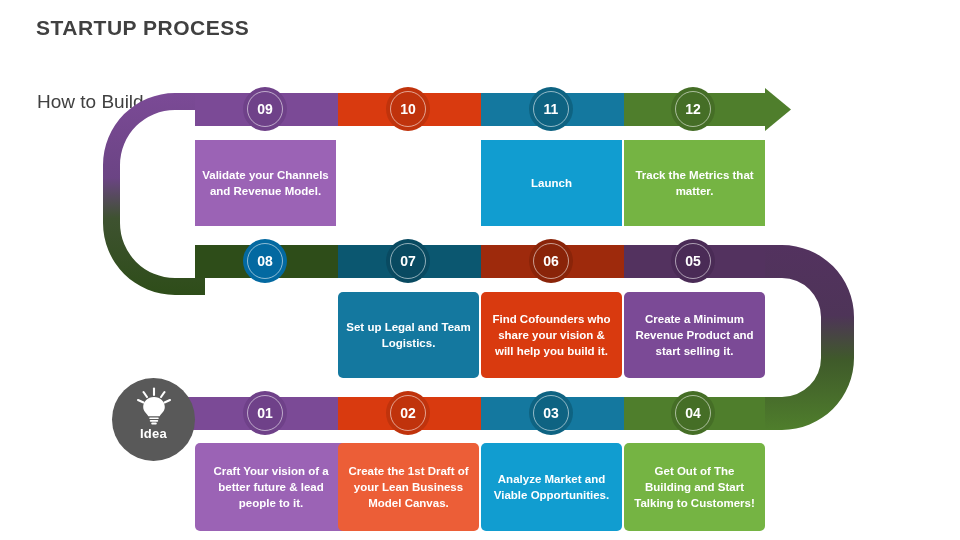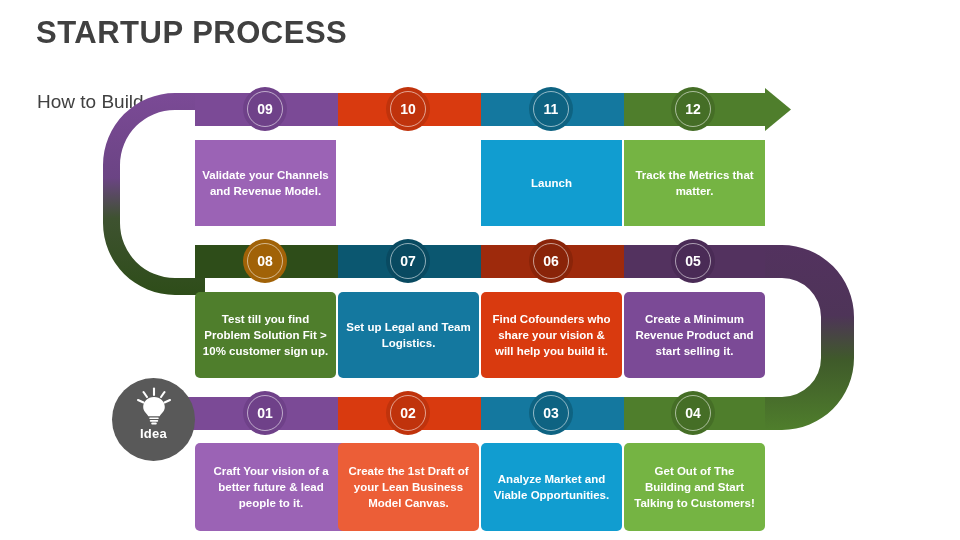--- a/index.html
+++ b/index.html
@@ -6,21 +6,21 @@
   body{
     width:960px;height:540px;background:#ffffff;
     font-family:"Liberation Sans", sans-serif;
     overflow:hidden;position:relative;
   }
   #stage{position:absolute;left:0;top:0;width:960px;height:540px;}
 
   
   .title{
     position:absolute;left:36px;top:17px;
-    font-size:31px;font-weight:bold;letter-spacing:.5px;
+    font-size:21px;font-weight:bold;letter-spacing:.5px;
     color:#404040;line-height:1;white-space:nowrap;
   }
   .subtitle{
     position:absolute;left:37px;top:60px;
     font-size:19px;font-weight:normal;color:#404040;
     line-height:1;white-space:nowrap;margin-top:32px;
   }
 
   
   #ribbon{position:absolute;left:0;top:0;width:960px;height:540px;}
@@ -142,21 +142,21 @@
   </div>
   <div class="badge" style="left:529px;top:87px;background:#0E6382;">
     <span class="ring"></span>
     <span class="num">11</span>
   </div>
   <div class="badge" style="left:671px;top:87px;background:#456E26;">
     <span class="ring"></span>
     <span class="num">12</span>
   </div>
 
-  <div class="badge" style="left:243px;top:239px;background:#a16207;">
+  <div class="badge" style="left:243px;top:239px;background:#0369a1;">
     <span class="ring"></span>
     <span class="num">08</span>
   </div>
   <div class="badge" style="left:386px;top:239px;background:#094A61;">
     <span class="ring"></span>
     <span class="num">07</span>
   </div>
   <div class="badge" style="left:529px;top:239px;background:#8A2409;">
     <span class="ring"></span>
     <span class="num">06</span>
@@ -180,21 +180,20 @@
   </div>
   <div class="badge" style="left:671px;top:391px;background:#456E26;align-items:center;">
     <span class="ring"></span>
     <span class="num">04</span>
   </div>
 
   <div class="card" style="left:195px;top:140px;width:141px;height:86px;background:#9B63B5;">Validate your Channels and Revenue Model.</div>
   <div class="card" style="left:481px;top:140px;width:141px;height:86px;background:#119DD0;">Launch</div>
   <div class="card" style="left:624px;top:140px;width:141px;height:86px;background:#75B443;">Track the Metrics that matter.</div>
 
-  <div class="card rounded" style="left:195px;top:292px;width:141px;height:86px;background:#4F7E2C;">Test till you find Problem Solution Fit &gt; 10% customer sign up.</div>
   <div class="card rounded" style="left:338px;top:292px;width:141px;height:86px;background:#14789F;">Set up Legal and Team Logistics.</div>
   <div class="card rounded" style="left:481px;top:292px;width:141px;height:86px;background:#D93A0F;">Find Cofounders who share your vision &amp; will help you build it.</div>
   <div class="card rounded" style="left:624px;top:292px;width:141px;height:86px;background:#7B4A96;">Create a Minimum Revenue Product and start selling it.</div>
 
   <div class="card rounded" style="left:195px;top:443px;width:152px;height:88px;background:#9B63B5;">Craft Your vision of a better future &amp; lead people to it.</div>
   <div class="card rounded" style="left:338px;top:443px;width:141px;height:88px;background:#EC5E37;">Create the 1st Draft of your Lean Business Model Canvas.</div>
   <div class="card rounded" style="left:481px;top:443px;width:141px;height:88px;background:#119DD0;">Analyze Market and Viable Opportunities.</div>
   <div class="card rounded" style="left:624px;top:443px;width:141px;height:88px;background:#75B443;">Get Out of The Building and Start Talking to Customers!</div>
 
 </div>

